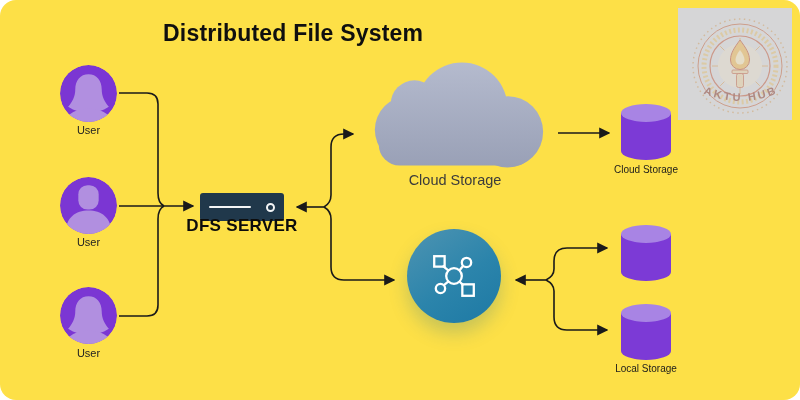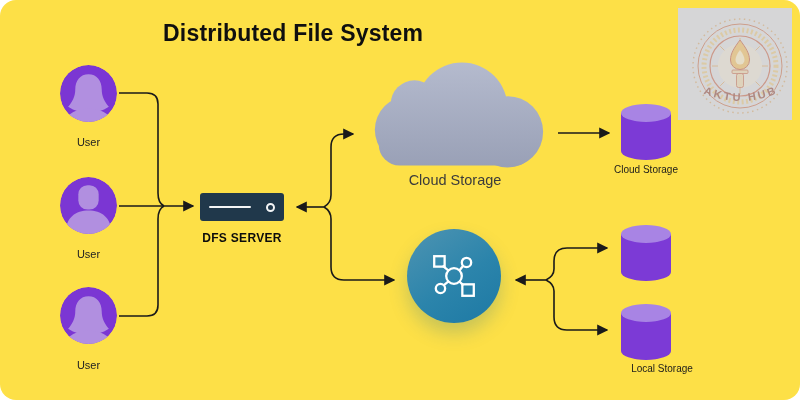--- a/index.html
+++ b/index.html
@@ -6,28 +6,28 @@
   .canvas{
     position:relative;width:800px;height:400px;background:#fde047;
     font-family:"Liberation Sans","DejaVu Sans",sans-serif;overflow:hidden;border-radius:16px;
   }
   .abs{position:absolute;}
   .page-title{
     left:163px;top:20px;font-size:23px;font-weight:bold;color:#0f0f0f;
     letter-spacing:.2px;white-space:nowrap;
   }
   .txt{position:absolute;text-align:center;color:#2f2f2f;}
-  .user-label{width:57px;font-size:11px;color:#222;margin-top:12px;}
+  .user-label{width:57px;font-size:11px;color:#222;}
   .server-box{
     left:200px;top:193px;width:84px;height:28px;background:#20384b;border-radius:3px;
     display:flex;align-items:center;justify-content:space-between;padding:0 9px;box-sizing:border-box;
   }
   .server-line{width:42px;height:2.5px;background:#f2f4f6;border-radius:2px;}
   .server-dot{width:9px;height:9px;border:2.5px solid #f2f4f6;border-radius:50%;box-sizing:border-box;}
-  .server-label{left:182px;top:231px;width:120px;font-size:12px;font-weight:bold;color:#0c0c0c;letter-spacing:.3px;}
+  .server-label{left:182px;top:216px;width:120px;font-size:17px;font-weight:bold;color:#0c0c0c;letter-spacing:.3px;}
   .big-label{font-size:14.5px;color:#3b3b3b;}
   .small-label{width:76px;font-size:10px;color:#1b1b1b;}
   .network-circle{
     left:407px;top:229px;width:94px;height:94px;border-radius:50%;
     background:linear-gradient(145deg,#4e94b2 0%,#2b84ab 55%,#1d79a4 100%);
     display:flex;align-items:center;justify-content:center;
     box-shadow:0 10px 18px rgba(40,110,140,.25);
   }
   .logo-box{left:678px;top:8px;width:114px;height:112px;background:#d6d6d7;}
   .wires{left:0;top:0;pointer-events:none;}
@@ -179,15 +179,15 @@
 
   <svg class="abs" style="left:620px;top:224px" width="52" height="58" viewBox="0 0 52 58">
     <path d="M1,10 L1,48 A25,9 0 0 0 51,48 L51,10 Z" fill="#7c3ad6"></path>
     <ellipse cx="26" cy="10" rx="25" ry="9" fill="#a884e4"></ellipse>
   </svg>
 
   <svg class="abs" style="left:620px;top:303px" width="52" height="58" viewBox="0 0 52 58">
     <path d="M1,10 L1,48 A25,9 0 0 0 51,48 L51,10 Z" fill="#7c3ad6"></path>
     <ellipse cx="26" cy="10" rx="25" ry="9" fill="#a884e4"></ellipse>
   </svg>
-  <div class="txt small-label" style="left:624px;top:363px">Local Storage</div>
+  <div class="txt small-label" style="left:608px;top:363px">Local Storage</div>
 
 </div>
 
 </body></html>

